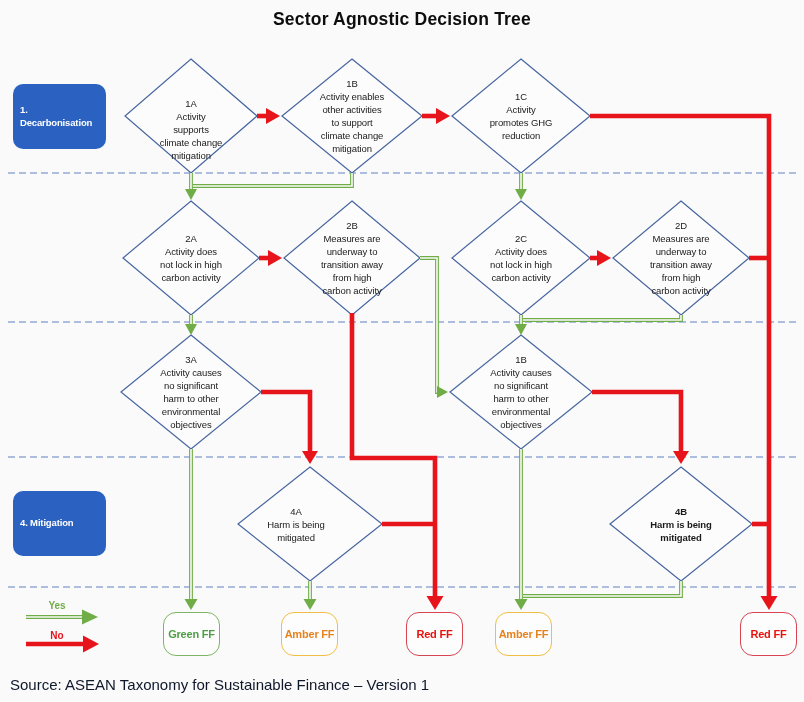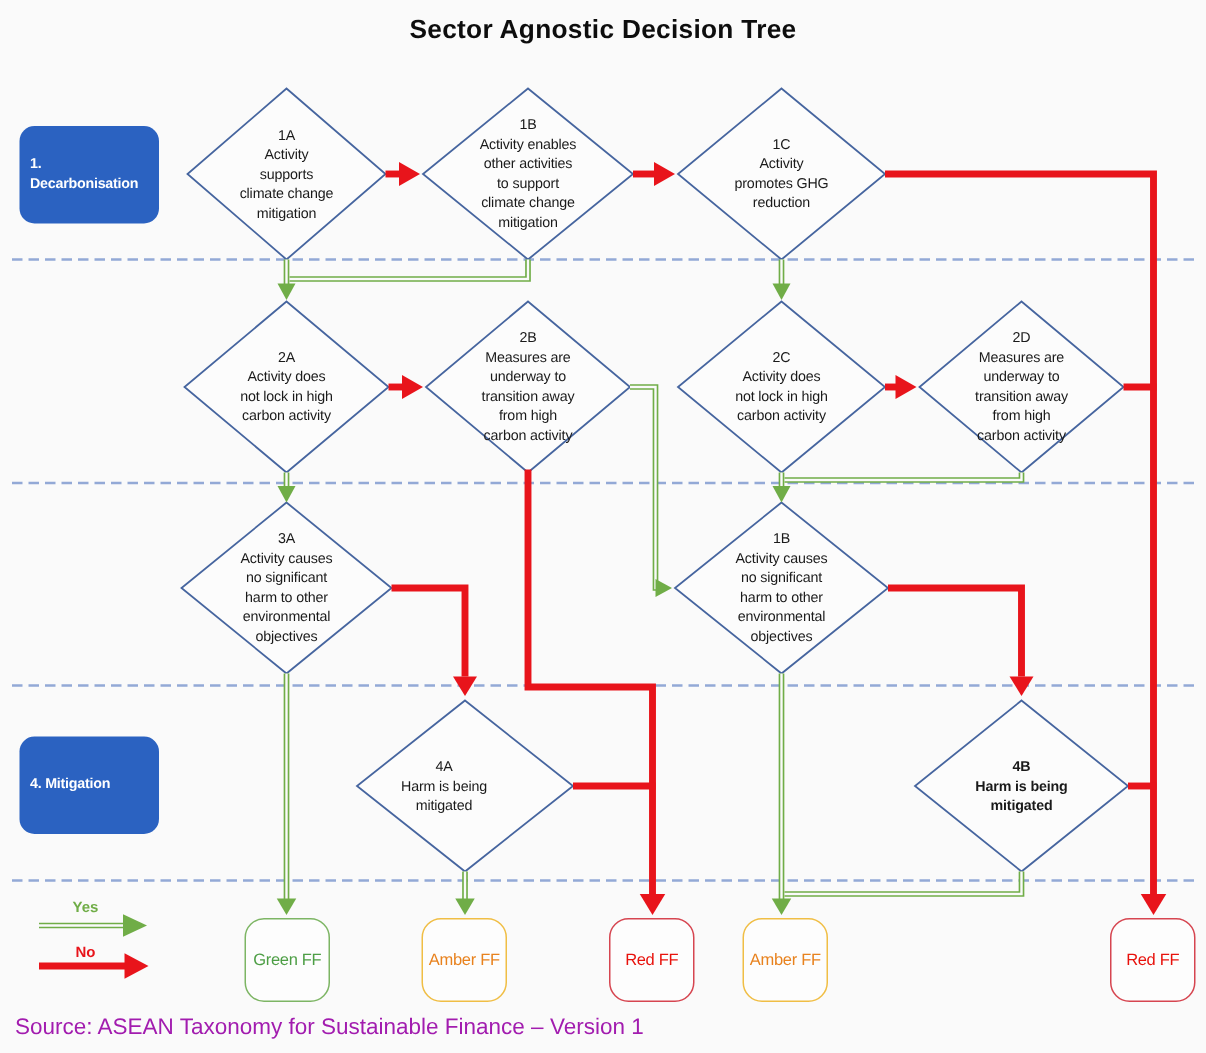--- a/index.html
+++ b/index.html
@@ -14,30 +14,30 @@
   #wires{position:absolute; left:0; top:0;}
   .title{position:absolute; left:0; top:9px; width:804px; text-align:center;
          font-size:17.5px; font-weight:bold; color:#0d0d0d; letter-spacing:.2px;}
   .stage-box{position:absolute; width:93px; height:65px; background:var(--blue);
          border-radius:10px; color:#fff; font-size:9.5px; font-weight:600;
          display:flex; align-items:center; padding:0 7px; box-sizing:border-box;
          white-space:pre-line; line-height:12.5px; letter-spacing:-0.15px;}
   .dtext{position:absolute; width:136px; height:110px; display:flex; align-items:center;
          justify-content:center; text-align:center; font-size:9.5px; line-height:13px;
          color:#1a1a1a; white-space:pre-line; letter-spacing:-0.1px;}
-  .ffbox{position:absolute; width:57px; height:56px; border-radius:13px; background:#fdfdfd;
+  .ffbox{position:absolute; width:57px; height:44px; border-radius:13px; background:#fdfdfd;
          display:flex; align-items:center; justify-content:center; font-size:11px;
-         font-weight:normal; box-sizing:border-box; border:1.5px solid #999; letter-spacing:-0.2px;}
+         font-weight:bold; box-sizing:border-box; border:1.5px solid #999; letter-spacing:-0.2px;}
   .ff-green{border-color:var(--ffg-b); color:var(--ffg-t);}
   .ff-amber{border-color:var(--ffa-b); color:var(--ffa-t);}
   .ff-red{border-color:var(--ffr-b); color:var(--ffr-t);}
   .legend-label{position:absolute; width:56px; text-align:center; font-size:10px; font-weight:600;}
   .legend-yes{left:29px; top:600px; color:var(--yes);}
   .legend-no{left:29px; top:630px; color:var(--no);}
-  .source{position:absolute; left:10px; top:676px; font-size:15px; color:#a21caf;}
+  .source{position:absolute; left:10px; top:676px; font-size:15px; color:#0f172a;}
   
   .sep{stroke:var(--sep); stroke-width:1.6; stroke-dasharray:7 4; fill:none;}
   .node-shape{fill:#fcfcfc; stroke:var(--nodeb); stroke-width:1.2;}
   .red-line{stroke:var(--no); stroke-width:4.6; fill:none;}
   .red-head{fill:var(--no); stroke:none;}
   .green-line{stroke:var(--yes); stroke-width:3.8; fill:none;}
   .green-core{stroke:var(--bg); stroke-width:1.6; fill:none;}
   .green-head{fill:var(--yes); stroke:none;}
 </style>
 </head>
@@ -132,21 +132,21 @@
       <path class="red-line" d="M26,644 H84"></path>
       <polygon class="red-head" points="99,644 83,635.5 83,652.5"></polygon>
     </g>
   </svg>
 
   <div class="title">Sector Agnostic Decision Tree</div>
 
   <div class="stage-box" style="left:13px; top:84px;"><span>1. Decarbonisation</span></div>
   <div class="stage-box" style="left:13px; top:491px;"><span>4. Mitigation</span></div>
 
-  <div class="dtext" style="left:123px; top:61px;">1A
+  <div class="dtext" style="left:123px; top:74px;">1A
 Activity
 supports
 climate change
 mitigation</div>
   <div class="dtext" style="left:284px; top:61px;">1B
 Activity enables
 other activities
 to support
 climate change
 mitigation</div>

